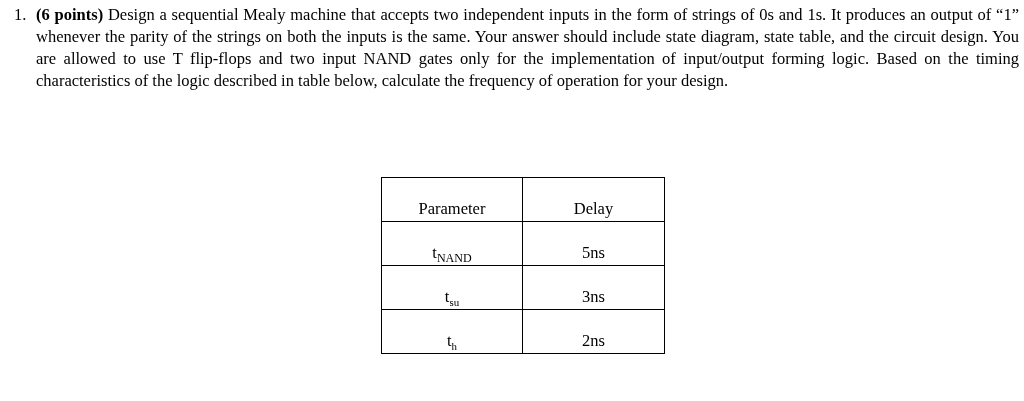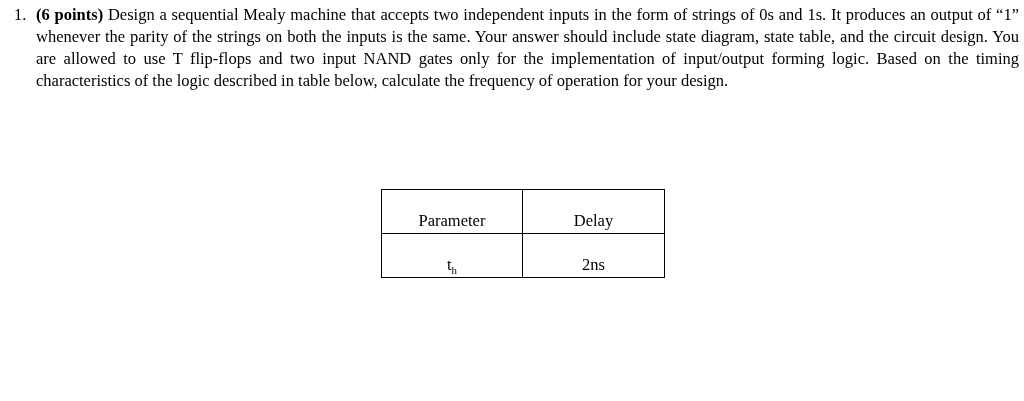--- a/index.html
+++ b/index.html
@@ -55,21 +55,21 @@
   }
   .q-text {
     font-weight: normal;
   }
   
 
   
   .delay-table-wrap {
     position: absolute;
     left: 381px;
-    top: 189px;
+    top: 177px;
   }
   table.delay-table {
     border-collapse: collapse;
     table-layout: fixed;
   }
   table.delay-table td {
     border: 1.6px solid #000000;
     font-size: 16.5px;
     text-align: center;
     vertical-align: bottom;
@@ -111,20 +111,36 @@
         <tr>
           <td class="col-param">
               <span class="cell-inner">Parameter</span>
             </td>
           <td class="col-delay">
               <span class="cell-inner">Delay</span>
             </td>
         </tr>
         <tr>
           <td class="col-param">
+              <span class="cell-inner"><span>t</span><span class="sub">NAND</span></span>
+            </td>
+          <td class="col-delay">
+              <span class="cell-inner">5ns</span>
+            </td>
+        </tr>
+        <tr>
+          <td class="col-param">
+              <span class="cell-inner"><span>t</span><span class="sub-small">su</span></span>
+            </td>
+          <td class="col-delay">
+              <span class="cell-inner">3ns</span>
+            </td>
+        </tr>
+        <tr>
+          <td class="col-param">
               <span class="cell-inner"><span>t</span><span class="sub-small">h</span></span>
             </td>
           <td class="col-delay">
               <span class="cell-inner">2ns</span>
             </td>
         </tr>
       </tbody>
     </table>
   </div>
 

